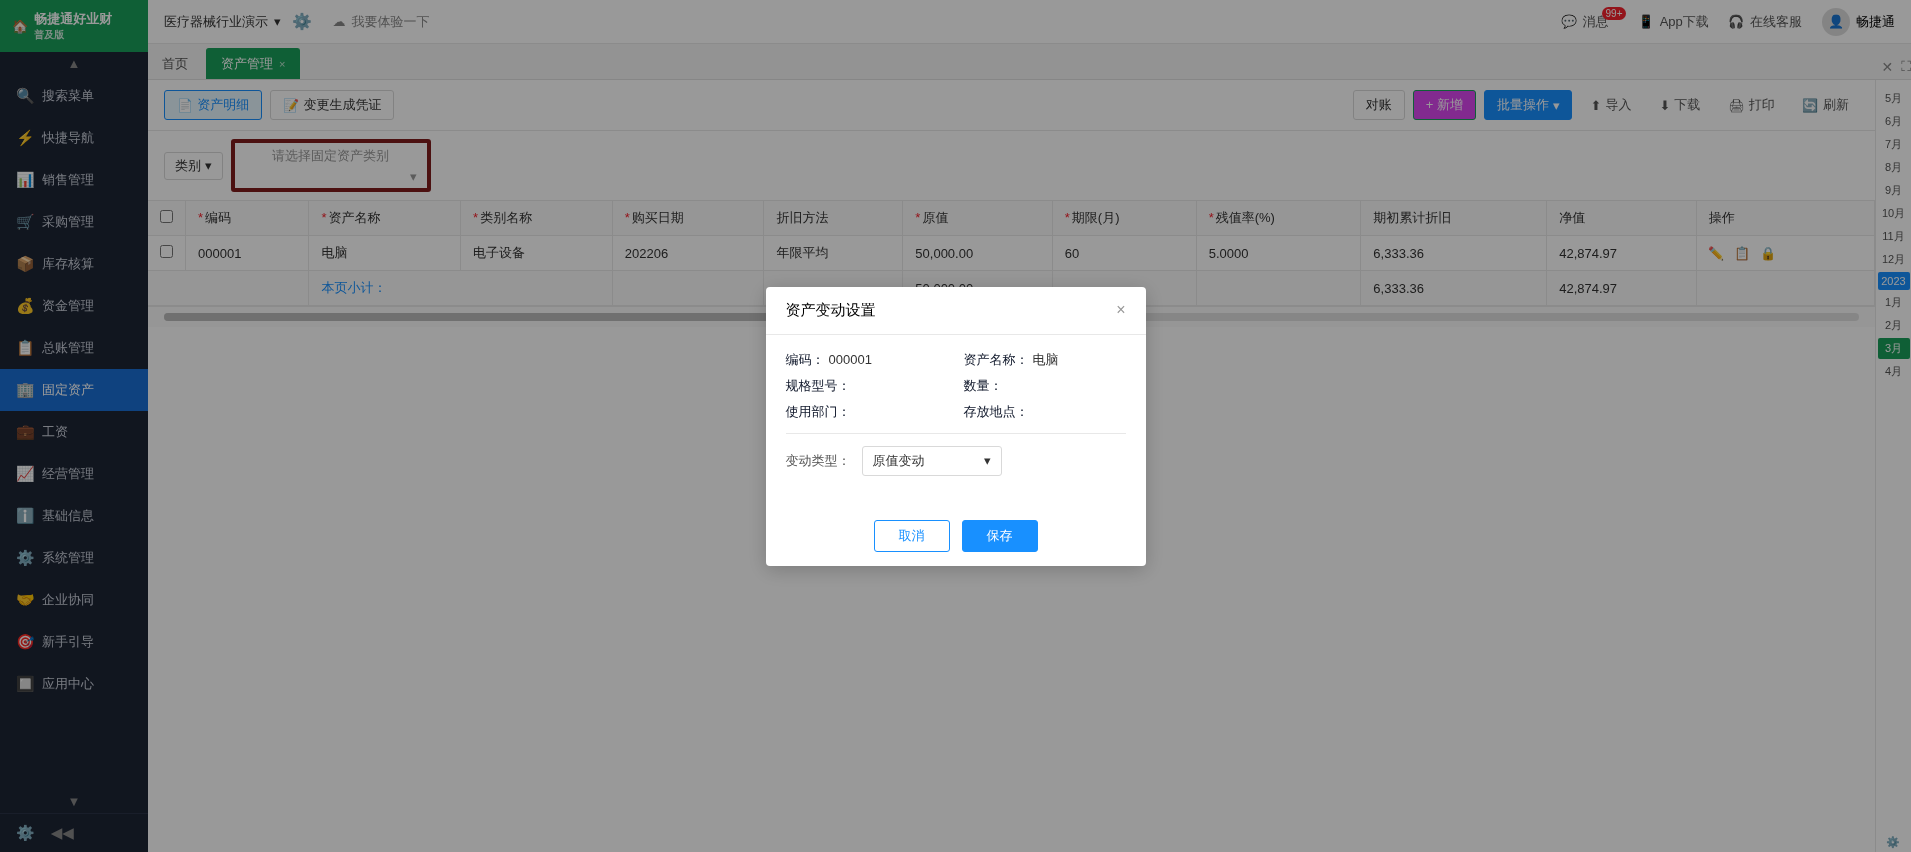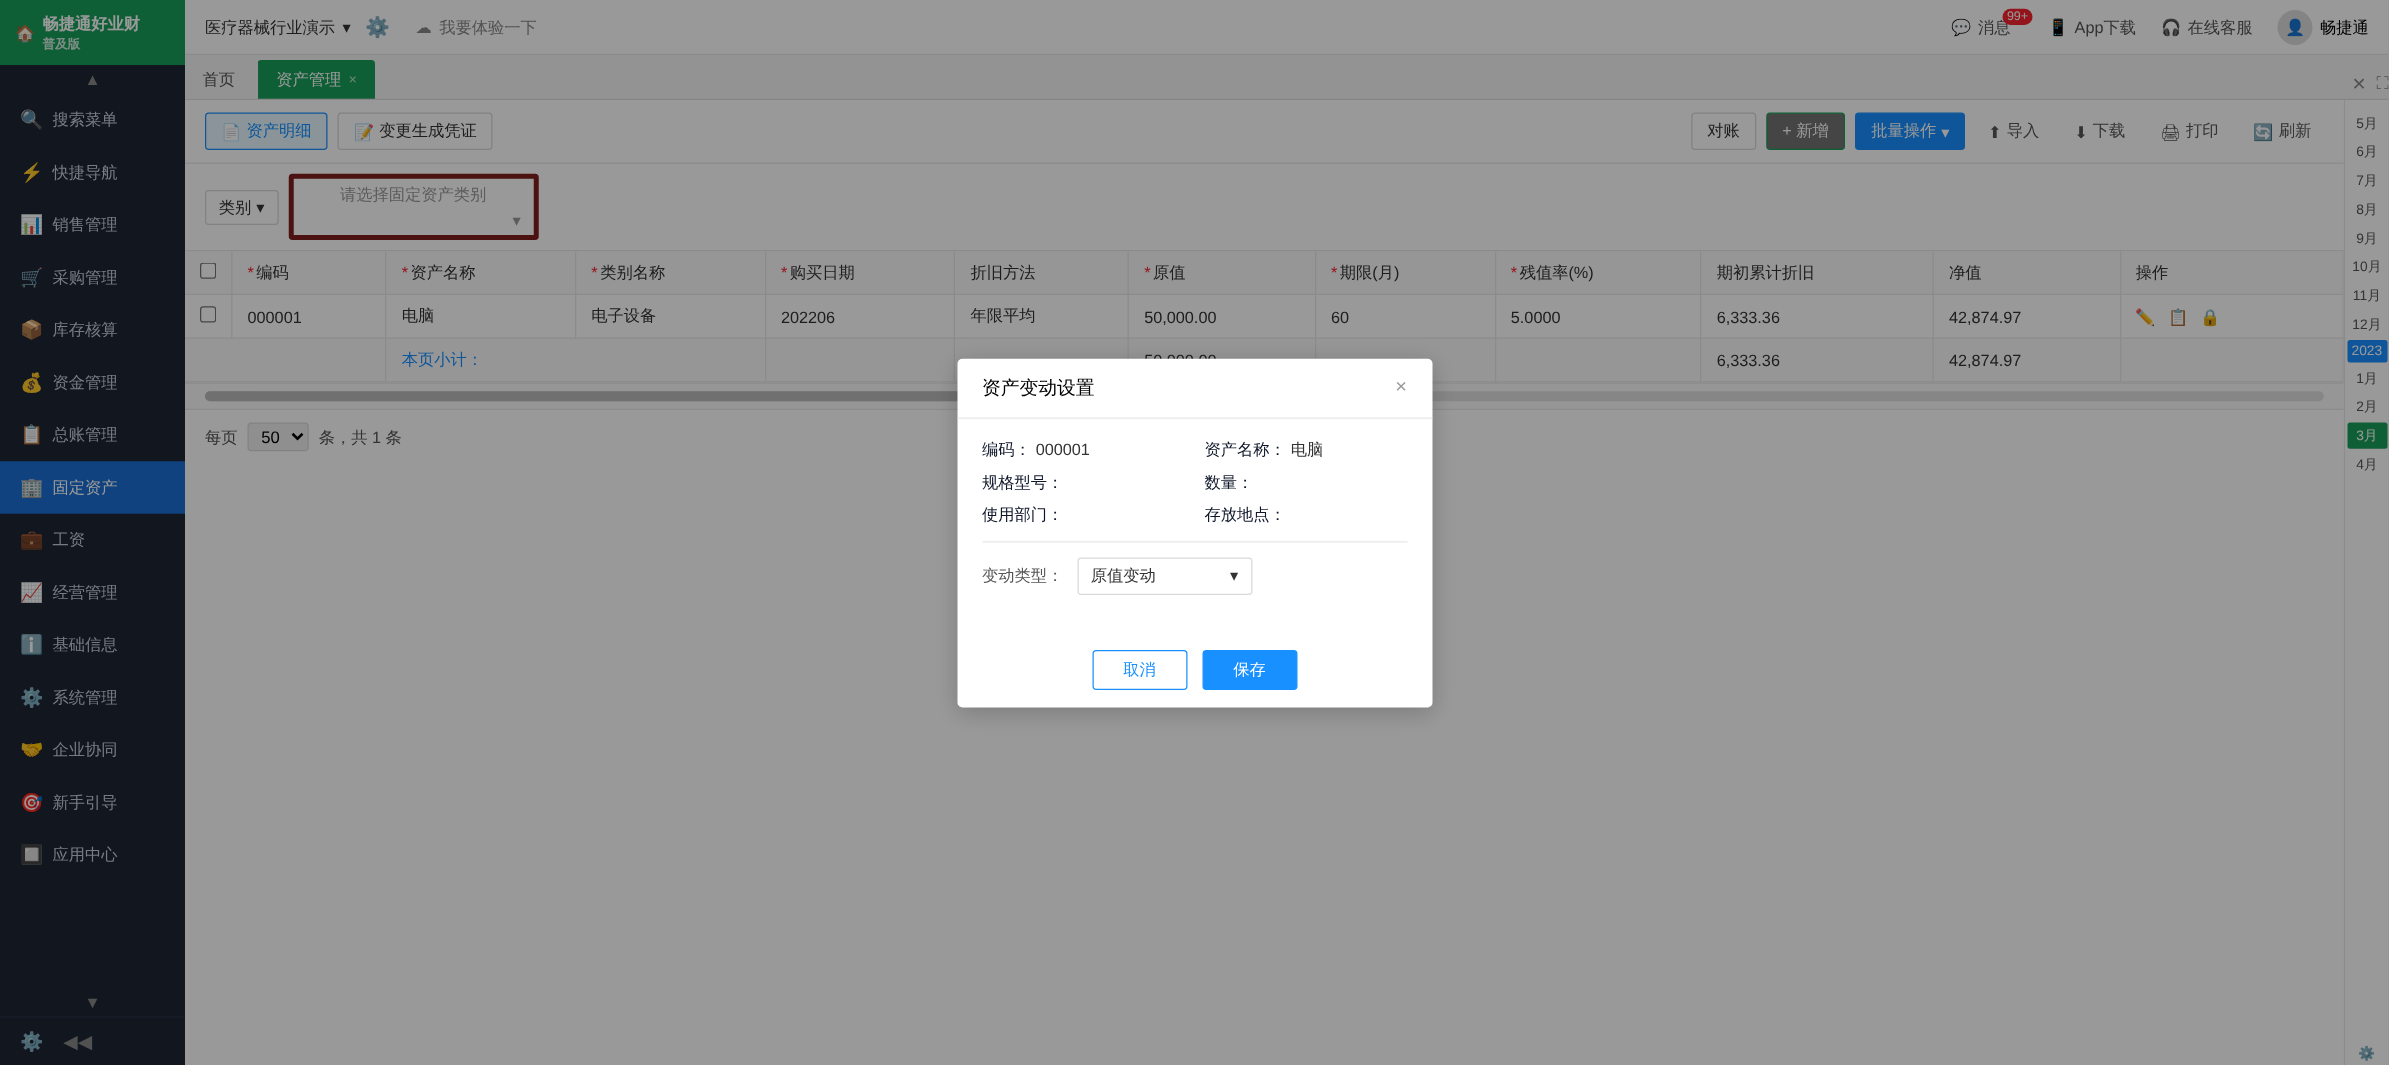--- a/index.html
+++ b/index.html
@@ -236,21 +236,21 @@
       cursor: pointer;
       font-size: 13px;
       color: #333;
     }
     .toolbar-btn.active-tab {
       background: #e6f7ff;
       border-color: #1890ff;
       color: #1890ff;
     }
     .toolbar-btn.green {
-      background: #737373;
+      background: #d946ef;
       color: white;
       border-color: #1a9f5a;
     }
     .toolbar-btn.dropdown {
       background: #1890ff;
       color: white;
       border-color: #1890ff;
     }
     .toolbar-right {
       margin-left: auto;
@@ -745,27 +745,20 @@
           </tbody>
         </table>
       </div>
 
       <div class="scroll-bar-area">
         <div class="scroll-bar-track">
           <div class="scroll-bar-thumb"></div>
         </div>
       </div>
 
-      <div class="pagination">
-        <span>每页</span>
-        <select>
-          <option>50</option>
-        </select>
-        <span>条，共 1 条</span>
-      </div>
     </div>
 
     <div class="calendar-strip">
       <div class="cal-item">5月</div>
       <div class="cal-item">6月</div>
       <div class="cal-item">7月</div>
       <div class="cal-item">8月</div>
       <div class="cal-item">9月</div>
       <div class="cal-item">10月</div>
       <div class="cal-item">11月</div>

